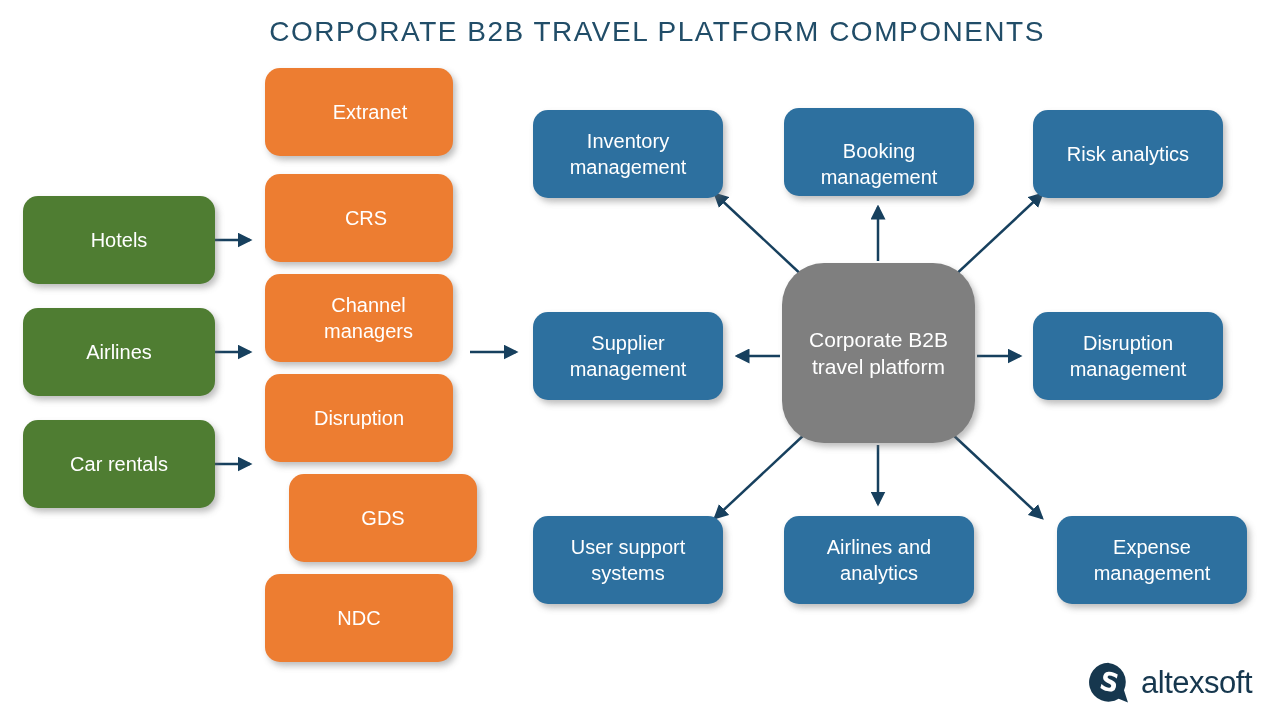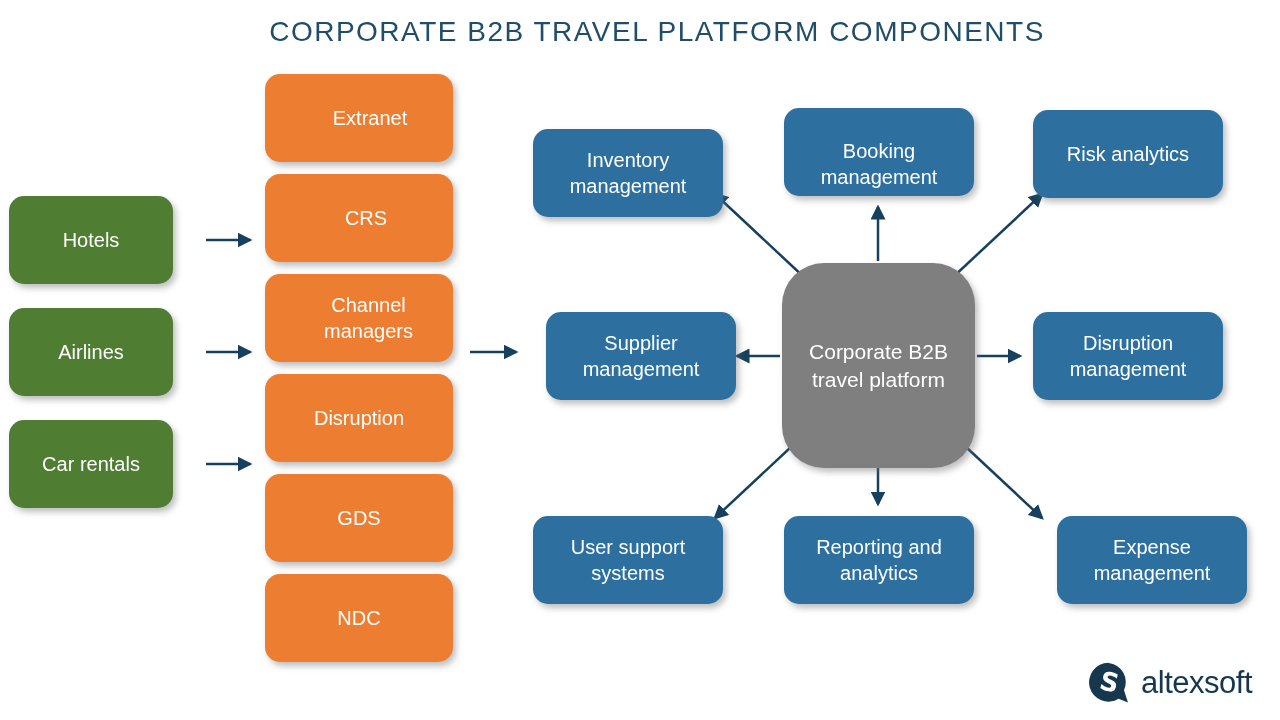--- a/index.html
+++ b/index.html
@@ -36,36 +36,36 @@
     align-items:center;
     justify-content:center;
     text-align:center;
     color:#ffffff;
     font-size:20px;
     line-height:1.3;
     border-radius:15px;
     box-shadow:3px 4px 6px rgba(110,110,110,0.45);
     padding:6px 14px;
   }
-  .green{background:var(--green);left:9px;width:164px;height:88px;}
+  .green{background:var(--green);left:23px;width:192px;height:88px;}
   .g0{top:196px;} .g1{top:308px;} .g2{top:420px;}
   .orange{background:var(--orange);left:265px;width:188px;height:88px;}
-  .o0{top:74px;padding-left:36px;} .o1{top:174px;padding-left:28px;} .o2{top:274px;padding-left:33px;} .o3{top:374px;} .o4{top:474px;} .o5{top:574px;}
+  .o0{top:68px;padding-left:36px;} .o1{top:174px;padding-left:28px;} .o2{top:274px;padding-left:33px;} .o3{top:374px;} .o4{top:474px;margin-left:24px;} .o5{top:574px;}
   .blue{background:var(--blue);width:190px;height:88px;}
-  .b0{left:533px;top:110px;margin-top:19px;}
+  .b0{left:533px;top:110px;}
   .b1{left:784px;top:108px;align-items:flex-end;}
   .b2{left:1033px;top:110px;}
-  .b3{left:533px;top:312px;margin-left:13px;}
+  .b3{left:533px;top:312px;}
   .b4{left:1033px;top:312px;}
   .b5{left:533px;top:516px;}
   .b6{left:784px;top:516px;}
   .b7{left:1033px;top:516px;margin-left:24px;}
   .center-node{
     background:var(--gray);
-    left:782px;top:263px;width:193px;height:205px;
+    left:782px;top:263px;width:193px;height:180px;
     border-radius:42px;
     font-size:21px;
     padding:28px 26px;
   }
   .arrows{
     position:absolute;
     left:0;top:0;
     width:1280px;height:720px;
     pointer-events:none;
   }
@@ -158,21 +158,21 @@
   <div class="node blue b3">
     <span>Supplier management</span>
   </div>
   <div class="node blue b4">
     <span>Disruption management</span>
   </div>
   <div class="node blue b5">
     <span>User support systems</span>
   </div>
   <div class="node blue b6">
-    <span>Reporting and analytics</span>
+    <span>Airlines and analytics</span>
   </div>
   <div class="node blue b7">
     <span>Expense management</span>
   </div>
 
   <div class="logo">
     <svg class="logo-mark" viewBox="0 0 64 64" xmlns="http://www.w3.org/2000/svg">
       <path d="M30 4 a27 27 0 1 0 14 50 L57 59 L51.5 42 A27 27 0 0 0 30 4 Z" fill="#16374E"></path>
       <text x="31" y="43" font-size="36" font-weight="bold" text-anchor="middle" fill="#ffffff" font-family="DejaVu Sans, sans-serif" transform="rotate(14 31 31)">S</text>
     </svg>

